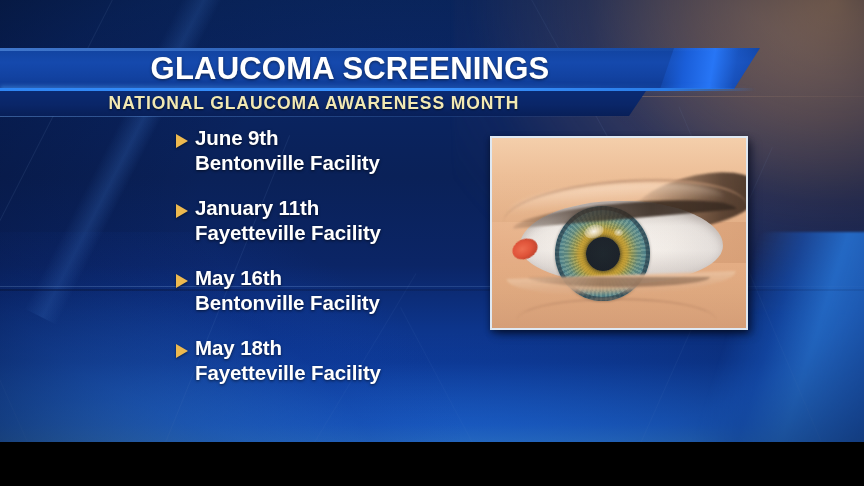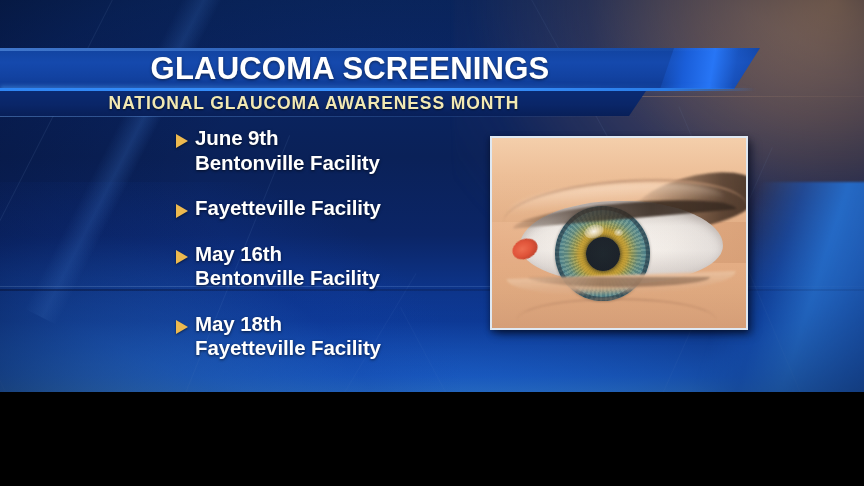--- a/index.html
+++ b/index.html
@@ -5,21 +5,21 @@
   * { margin:0; padding:0; box-sizing:border-box; }
   html,body { width:864px; height:486px; overflow:hidden; background:#000; }
 
   body {
     font-family: "Liberation Sans", sans-serif;
     -webkit-font-smoothing: antialiased;
   }
 
   #slide {
     position:relative;
-    width:864px; height:392px;
+    width:864px; height:442px;
     overflow:hidden;
     background:#ef4444;
   }
 
   
   .bg-base {
     position:absolute; inset:0;
     background:
       linear-gradient(180deg,
         #0b2a67 0%,
@@ -398,20 +398,21 @@
       <span class="bullet"></span>
       <div class="item-lines">
         <div class="line">June 9th</div>
         <div class="line">Bentonville Facility</div>
       </div>
     </div>
 
     <div class="item">
       <span class="bullet"></span>
       <div class="item-lines">
+        <div class="line">January 11th</div>
         <div class="line">Fayetteville Facility</div>
       </div>
     </div>
 
     <div class="item">
       <span class="bullet"></span>
       <div class="item-lines">
         <div class="line">May 16th</div>
         <div class="line">Bentonville Facility</div>
       </div>

